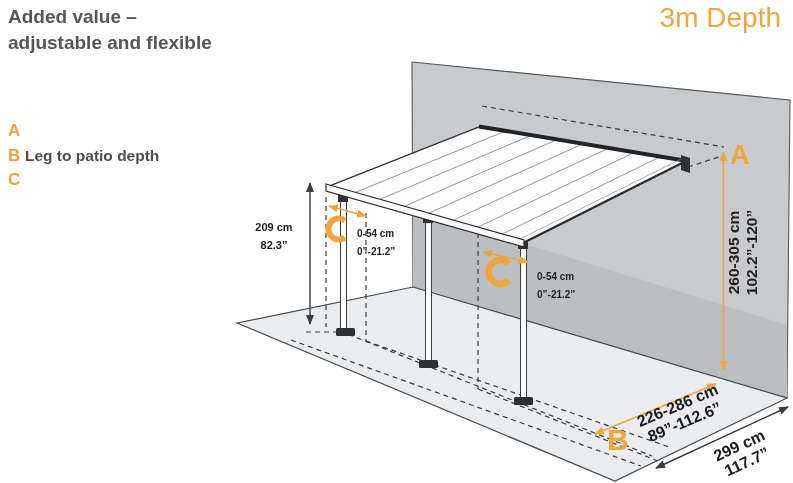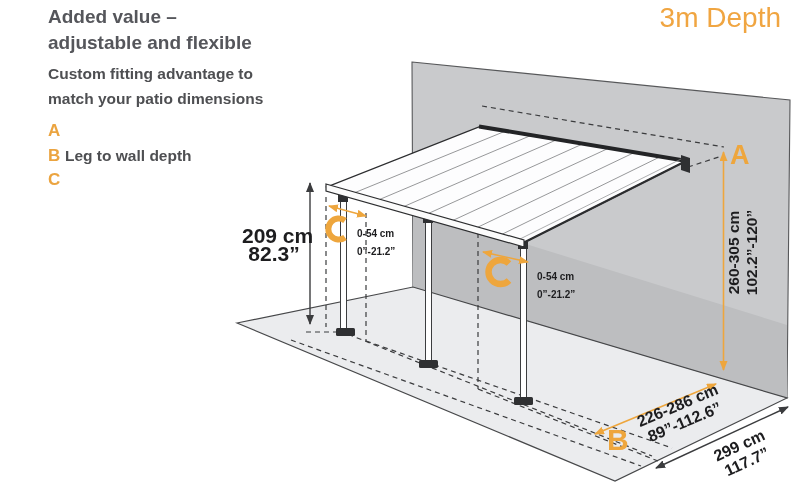--- a/index.html
+++ b/index.html
@@ -1,29 +1,29 @@
 <!DOCTYPE html>
 <html><head>
 <meta charset="utf-8">
 <style>
   html,body{margin:0;padding:0;background:#fff;}
   .stage{position:relative;width:793px;height:483px;background:#ffffff;overflow:hidden;
          font-family:"Liberation Sans",sans-serif;}
   .stage svg{position:absolute;left:0;top:0;}
-  .abs{position:absolute;margin-left:40px;}
+  .abs{position:absolute;}
   .title{left:8px;top:4px;font-size:19px;line-height:26px;font-weight:bold;color:#55565b;}
   .badge{right:12px;top:2px;font-size:28px;font-weight:normal;color:#f0a541;}
   .intro{left:8px;top:62px;font-size:15.5px;line-height:24.5px;font-weight:bold;color:#4e4f52;}
   .legend{left:8px;top:119px;font-size:15.5px;line-height:24.5px;color:#4e4f52;}
   .legend .row{display:flex;align-items:baseline;}
   .legend .key{font-weight:bold;color:#eba440;font-size:17px;width:17px;}
   .legend .lab{font-weight:bold;}
   .dim{position:absolute;font-weight:bold;color:#1d1d1f;text-align:center;
        white-space:nowrap;font-size:10px;line-height:17.5px;}
-  .d209{left:242px;top:227px;width:64px;font-size:21px;line-height:18px;}
+  .d209{left:242px;top:218px;width:64px;font-size:11px;line-height:18px;}
   .dCL{left:357px;top:225px;text-align:left;}
   .dCR{left:537px;top:268px;text-align:left;}
   .dA{left:682px;top:235px;width:120px;transform:rotate(-90deg);transform-origin:center;font-size:15.5px;}
   .dB{left:621px;top:396px;width:120px;transform:rotate(-23deg);transform-origin:center;font-size:16px;}
   .d299{left:698px;top:436px;width:90px;transform:rotate(-25deg);transform-origin:center;font-size:16px;}
   .bigletter{position:absolute;font-weight:bold;color:#eea63d;}
   .lA{left:730px;top:140px;font-size:27px;}
   .lB{left:607px;top:423px;font-size:30px;}
 </style>
 </head>
@@ -109,31 +109,27 @@
       <path d="M345,237.5 A10.5,10.5 0 1 1 345,220.5" stroke="#eea63d" stroke-width="6"></path>
       <path d="M509,280.5 A12,12 0 1 1 509,263.5" stroke="#eea63d" stroke-width="6.5"></path>
     </g>
   </svg>
 
   <div class="abs title">
     <div>Added value –</div>
     <div>adjustable and flexible</div>
   </div>
   <div class="abs badge">3m Depth</div>
-  <div class="abs intro">
-    <div>Custom fitting advantage to</div>
-    <div>match your patio dimensions</div>
-  </div>
   <div class="abs legend">
     <div class="row">
       <span class="key">A</span>
     </div>
     <div class="row">
       <span class="key">B</span>
-      <span class="lab">Leg to wall depth</span>
+      <span class="lab">Leg to patio depth</span>
     </div>
     <div class="row">
       <span class="key">C</span>
     </div>
   </div>
 
   <div class="dim d209">
     <div>209 cm</div>
     <div>82.3”</div>
   </div>

